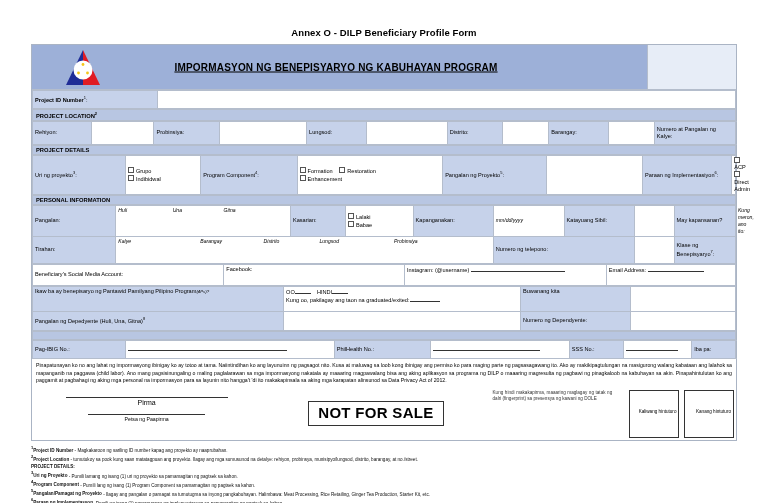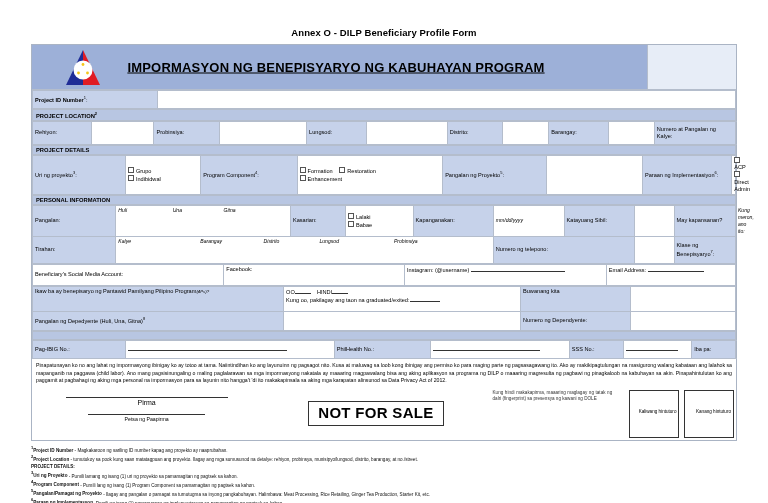--- a/index.html
+++ b/index.html
@@ -8,21 +8,21 @@
   .doc-title{text-align:center;font-size:9.5px;font-weight:bold;padding-top:27px;letter-spacing:.1px;}
   .form-wrap{margin:6px 31px 0 31px;border:1px solid #aab4c4;}
   
   table.f{border-collapse:collapse;width:100%;table-layout:fixed;}
   table.f td{border:1px solid #b4bdcc;font-size:5.6px;vertical-align:middle;padding:1px 2px;line-height:1.25;}
   .lblue{background:#c6d2ea;}
   .white{background:#ffffff;}
   .sect{background:#b8c6e2;font-weight:bold;font-size:5.8px;padding:1px 3px;border:1px solid #b4bdcc;}
   .hdrband{background:#9db0d8;height:44px;position:relative;border-bottom:1px solid #b4bdcc;}
   .hdrband .ttl{position:absolute;left:0;right:96px;top:50%;transform:translateY(-50%);text-align:center;
-      font-size:13px;font-weight:bold;text-decoration:underline;letter-spacing:.2px;}
+      font-size:10px;font-weight:bold;text-decoration:underline;letter-spacing:.2px;}
   .hdrband .logobox{position:absolute;left:28px;top:4px;width:46px;height:38px;}
   .hdrband .rightbox{position:absolute;right:0;top:0;bottom:0;width:88px;background:#e7edf7;border-left:1px solid #b4bdcc;}
   .sup{font-size:4px;vertical-align:super;}
   .it{font-style:italic;font-size:5.1px;}
   .cb{display:inline-block;width:4px;height:4px;border:1px solid #555;margin-right:2px;vertical-align:-0.5px;background:#fff;}
   .ul{display:inline-block;border-bottom:.7px solid #333;height:5px;}
   .two{line-height:1.45;}
   .consent{font-size:5.2px;line-height:1.5;text-align:justify;padding:3px 4px 2px 4px;background:#fff;}
   .nfs{border:1px solid #333;display:inline-block;padding:2px 9px;font-size:15px;font-weight:bold;letter-spacing:.3px;}
   .fpbox{border:1px solid #333;width:44px;height:42px;font-size:4.6px;padding:2px;display:inline-block;vertical-align:top;}

